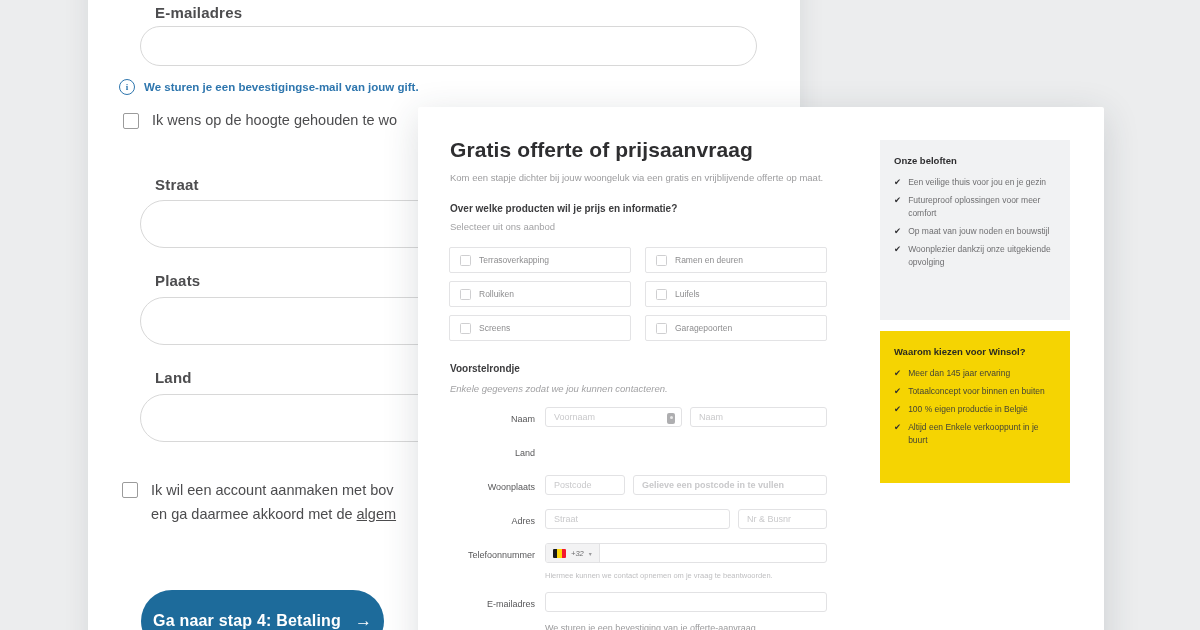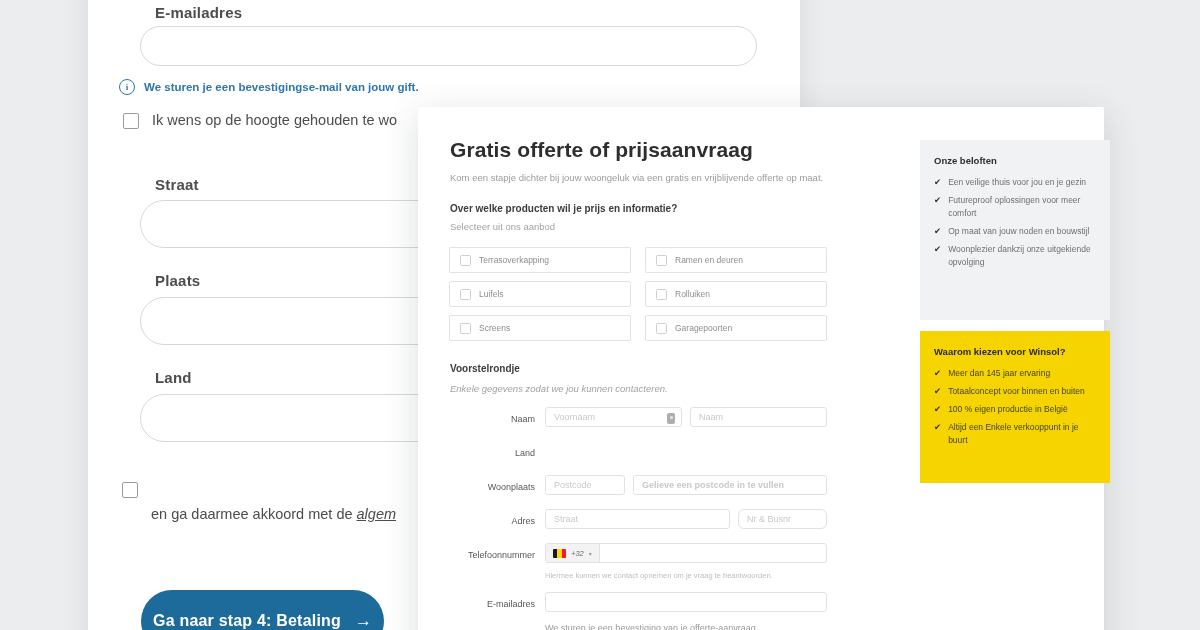--- a/index.html
+++ b/index.html
@@ -18,21 +18,21 @@
   
   .b-label{font-size:15px;font-weight:700;color:#4d4d4f;letter-spacing:.2px;white-space:nowrap;}
   .b-input{background:#fff;border:1.5px solid #d8d8d8;border-radius:22px;}
   .info-row{display:flex;align-items:center;gap:9px;}
   .info-icon{width:14px;height:14px;border:1.6px solid #2e76ae;border-radius:50%;
              color:#2e76ae;font-size:9px;font-weight:700;line-height:14px;text-align:center;
              font-family:"Liberation Serif",serif;flex:0 0 auto;}
   .info-text{font-size:11.5px;font-weight:700;color:#2e76ae;white-space:nowrap;}
   .b-check{width:14px;height:14px;border:1.5px solid #9b9b9b;border-radius:2px;background:#fff;flex:0 0 auto;}
   .b-checktext{font-size:14.5px;color:#4c4c4e;white-space:nowrap;line-height:24px;}
-  .b-link{text-decoration:underline;font-style:italic;}
+  .b-link{text-decoration:underline;}
   .cta{display:flex;align-items:center;justify-content:center;gap:14px;
        background:#1d6b9b;border:none;border-radius:31px;color:#fff;cursor:pointer;}
   .cta .t{font-size:16px;font-weight:700;letter-spacing:.2px;}
   .cta .a{font-size:17px;font-weight:700;}
 
   
   .f-title{font-size:21px;font-weight:800;color:#2e2e30;letter-spacing:.1px;white-space:nowrap;}
   .f-sub{font-size:9.5px;color:#9c9c9e;white-space:nowrap;}
   .f-h{font-size:10px;font-weight:800;color:#3c3c3e;white-space:nowrap;}
   .f-hint{font-size:9.5px;color:#a2a2a4;white-space:nowrap;}
@@ -57,21 +57,21 @@
              background:linear-gradient(90deg,#1a1a1a 0 33%,#ffd90c 33% 66%,#f31830 66% 100%);}
   .prefix-t{font-size:7.5px;color:#6a6a6c;font-style:italic;}
   .caret{font-size:6px;color:#9a9a9c;}
   .f-help{font-size:7.5px;color:#bfbfc1;white-space:nowrap;}
   .clip-line{overflow:hidden;font-size:9px;color:#9a9a9c;white-space:nowrap;}
   .autofill-icon{position:absolute;width:8px;height:11px;background:#aeaeb0;border-radius:2px;}
   .autofill-icon:after{content:"";position:absolute;left:2.5px;top:3px;width:3px;height:3px;
             border-radius:50%;background:#e8e8e8;}
 
   
-  .side-box{position:absolute;left:920px;width:190px;box-sizing:border-box;padding:15px 14px;z-index:4;}
+  .side-box{position:absolute;left:880px;width:190px;box-sizing:border-box;padding:15px 14px;z-index:4;}
   .gray-box{top:140px;height:180px;background:#f1f2f3;}
   .yellow-box{top:331px;height:152px;background:#f5d402;}
   .side-title{font-size:9.5px;font-weight:800;color:#2e2e30;margin-bottom:10px;}
   .side-item{display:flex;gap:7px;margin-bottom:5px;}
   .tick{font-size:8.5px;color:#2e2e30;line-height:13px;flex:0 0 auto;}
   .side-item .txt{font-size:8.5px;line-height:13px;color:#6f6f71;}
   .yellow-box .side-item .txt{color:#454536;}
   .yellow-box .side-title{color:#2b2b20;}
 </style>
 </head>
@@ -99,21 +99,21 @@
 
   <div class="abs bl b-label" style="left:155px;top:272px;">Plaats</div>
   <div class="abs bl b-input" style="left:140px;top:297px;width:615px;height:46px;border-radius:24px;"></div>
 
   <div class="abs bl b-label" style="left:155px;top:369px;">Land</div>
   <div class="abs bl b-input" style="left:140px;top:394px;width:615px;height:46px;border-radius:24px;"></div>
 
   <div class="abs bl" style="left:122px;top:478px;display:flex;gap:13px;">
     <span class="b-check" style="margin-top:4px;"></span>
     <span class="b-checktext">
-      <br>
+      <span>Ik wil een account aanmaken met bov</span><br>
       <span>en ga daarmee akkoord met de </span><span class="b-link">algem</span>
     </span>
   </div>
 
   <button class="abs bl cta" style="left:141px;top:590px;width:243px;height:62px;">
     <span class="t">Ga naar stap 4: Betaling</span>
     <span class="a">→</span>
   </button>
 
   <div class="card front-card"></div>
@@ -128,25 +128,25 @@
     <div class="prod">
       <span class="mini-cb"></span>
       <span class="pl">Terrasoverkapping</span>
     </div>
     <div class="prod">
       <span class="mini-cb"></span>
       <span class="pl">Ramen en deuren</span>
     </div>
     <div class="prod">
       <span class="mini-cb"></span>
+      <span class="pl">Rolluiken</span>
+    </div>
+    <div class="prod">
+      <span class="mini-cb"></span>
       <span class="pl">Luifels</span>
-    </div>
-    <div class="prod">
-      <span class="mini-cb"></span>
-      <span class="pl">Rolluiken</span>
     </div>
     <div class="prod">
       <span class="mini-cb"></span>
       <span class="pl">Screens</span>
     </div>
     <div class="prod">
       <span class="mini-cb"></span>
       <span class="pl">Garagepoorten</span>
     </div>
   </div>
@@ -160,21 +160,21 @@
   <input class="f-input fl" style="left: 690px; top: 407px; width: 137px;" placeholder="Naam">
 
   <div class="abs fl frow-label" style="left:440px;top:448px;width:95px;">Land</div>
 
   <div class="abs fl frow-label" style="left:440px;top:482px;width:95px;">Woonplaats</div>
   <input class="f-input fl" style="left: 545px; top: 475px; width: 80px;" placeholder="Postcode">
   <input class="f-input fl" style="left: 633px; top: 475px; width: 194px; font-weight: bold;" placeholder="Gelieve een postcode in te vullen">
 
   <div class="abs fl frow-label" style="left:440px;top:516px;width:95px;">Adres</div>
   <input class="f-input fl" style="left: 545px; top: 509px; width: 185px;" placeholder="Straat">
-  <input class="f-input fl" style="left: 738px; top: 509px; width: 89px; border-radius: 6px;" placeholder="Nr &amp; Busnr">
+  <input class="f-input fl" style="left: 738px; top: 509px; width: 89px;" placeholder="Nr &amp; Busnr">
 
   <div class="abs fl frow-label" style="left:440px;top:550px;width:95px;">Telefoonnummer</div>
   <div class="f-input fl phone-wrap" style="left:545px;top:543px;width:282px;">
     <span class="phone-prefix">
       <span class="flag-rect"></span>
       <span class="prefix-t">+32</span>
       <span class="caret">▾</span>
     </span>
   </div>
   <div class="abs fl f-help" style="left:545px;top:571px;">Hiermee kunnen we contact opnemen om je vraag te beantwoorden.</div>

